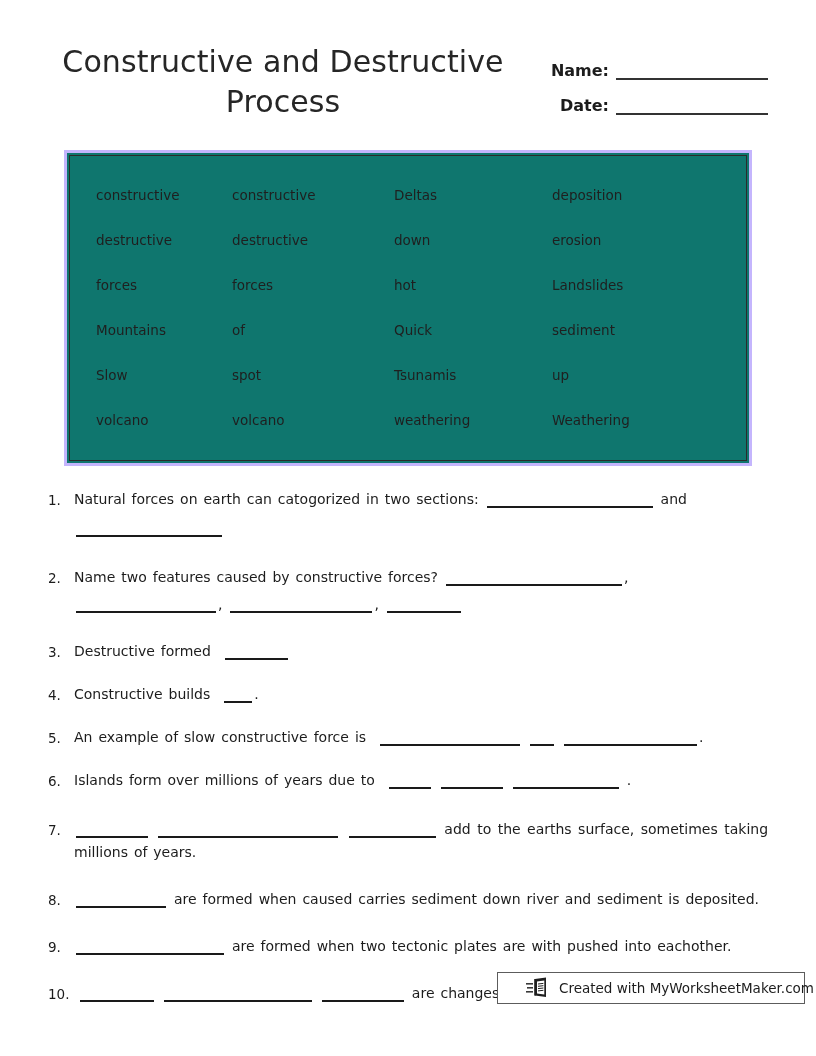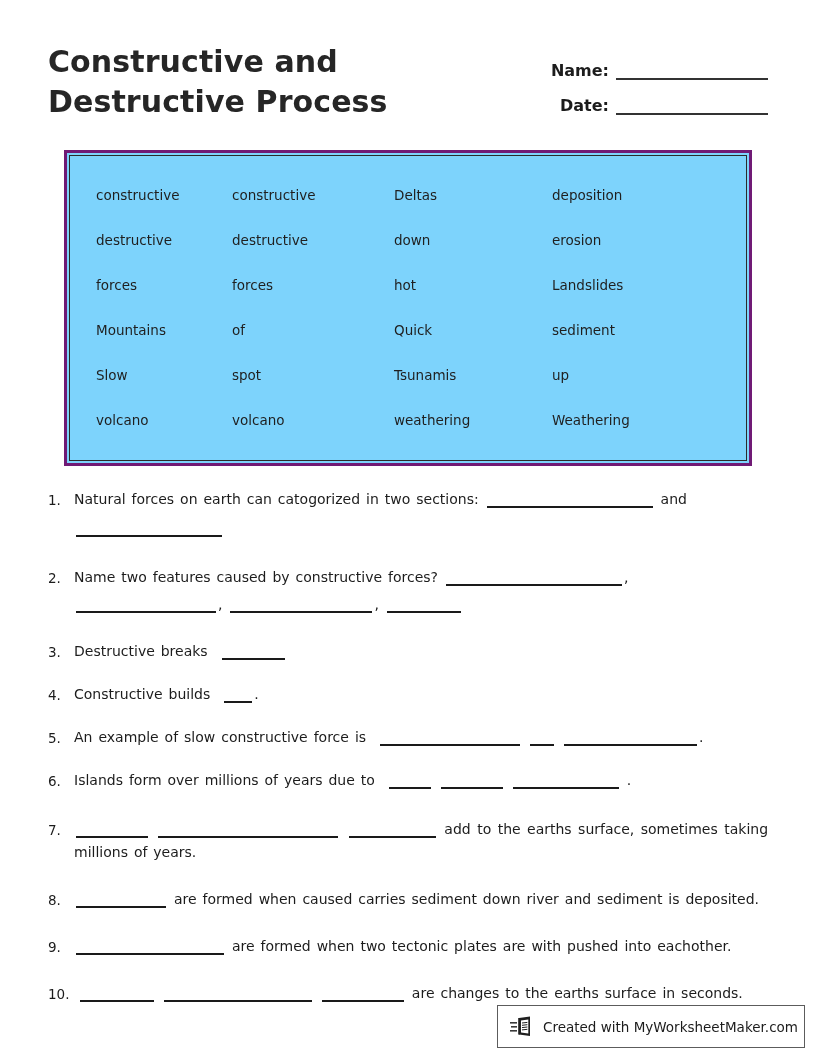--- a/index.html
+++ b/index.html
@@ -33,25 +33,26 @@
     justify-content: space-between;
     padding: 42px 48px 0 48px;
   }
   .title-block {
     width: 470px;
     flex: 0 0 auto;
   }
   .worksheet-title {
     font-size: 30px;
     line-height: 40px;
-    font-weight: 700;
+    font-weight: 400;
     color: #262626;
     letter-spacing: 0.1px;
     margin: 0;
     font-family: "DejaVu Sans", "Liberation Sans", sans-serif;
+    text-align: center;
   }
 
   .meta-block {
     flex: 0 0 auto;
     width: 240px;
     padding-top: 8px;
   }
   .meta-row {
     display: flex;
     align-items: flex-end;
@@ -73,23 +74,23 @@
     height: 0;
     border-bottom: 2px solid #333333;
     margin-bottom: 3px;
   }
 
   
   .wordbank-wrap {
     margin: 28px 64px 0 64px;
   }
   .wordbank {
-    border: 3px solid #701a75;
+    border: 3px solid #c4b5fd;
     padding: 2px;
-    background: #7dd3fc;
+    background: #0f766e;
   }
   .wordbank-inner {
     border: 1px solid #2b2b2b;
     padding: 16px 0 18px 0;
   }
   .wb-row {
     display: flex;
     height: 45px;
     align-items: center;
   }
@@ -143,28 +144,28 @@
   .b-sm  { width: 56px; }
   .b-md  { width: 76px; }
   .b-lg  { width: 112px; }
   .b-xl  { width: 146px; }
   .b-xxl { width: 166px; }
 
   
   .badge {
     position: absolute;
     left: 497px;
-    top: 1005px;
+    top: 972px;
     width: 308px;
-    height: 43px;
+    height: 32px;
     border: 1px solid #5c5c5c;
     background: #ffffff;
     display: flex;
     align-items: center;
-    padding-left: 12px;
+    padding-left: 28px;
   }
   .badge-icon {
     flex: 0 0 auto;
     width: 26px;
     height: 24px;
     margin-right: 7px;
     position: relative;
   }
   .badge-text {
     font-size: 13.5px;
@@ -260,21 +261,21 @@
         <br>
         <span class="blank b-xl" style="width:140px;margin-top:10px;"></span><span>,</span>
         <span class="blank b-xl" style="width:142px;"></span><span>,</span>
         <span class="blank b-md" style="width:74px;"></span>
       </div>
     </div>
 
     <div class="q" style="margin-bottom:20px;">
       <div class="q-num">3.</div>
       <div class="q-body nojust">
-        <span>Destructive breaks</span>
+        <span>Destructive formed</span>
         <span class="blank b-md" style="width:63px;margin-left:8px;"></span>
       </div>
     </div>
 
     <div class="q" style="margin-bottom:20px;">
       <div class="q-num">4.</div>
       <div class="q-body nojust">
         <span>Constructive builds</span>
         <span class="blank b-xs" style="width:28px;margin-left:8px;"></span><span>.</span>
       </div>

